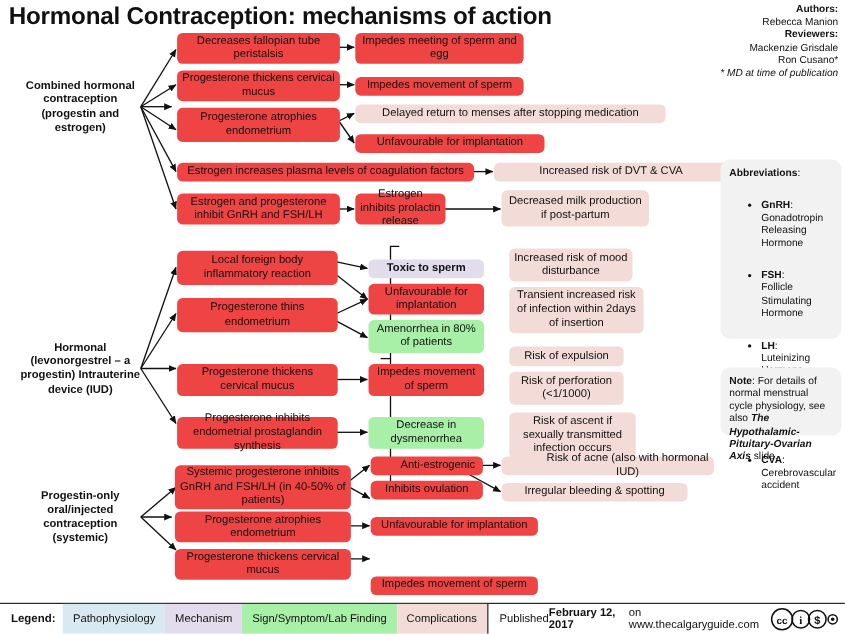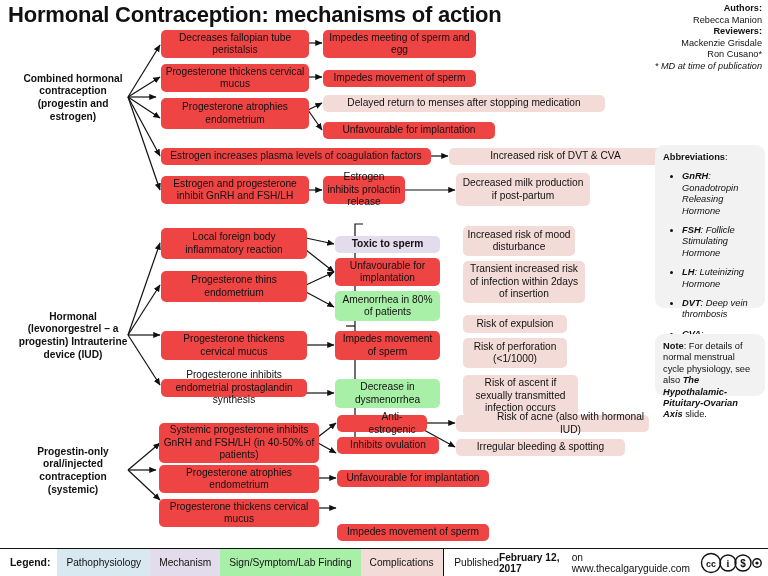--- a/index.html
+++ b/index.html
@@ -53,21 +53,21 @@
 
   .infobox{
     position:absolute;
     background:#f2f2f2;
     border-radius:9px;
     font-size:9.3px;line-height:11.4px;
     padding:7px 7px 7px 8px;
     box-sizing:border-box;
   }
   .infobox ul{margin:1px 0 0 0;padding-left:11px;}
-  .infobox li{margin:8px;padding:0;font-style:italic;}
+  .infobox li{margin:18px;padding:0;}
   .infobox b{font-weight:bold;}
   .infobox i{font-style:italic;font-weight:bold;}
 
   
   .footer{
     position:absolute;left:0;top:548px;width:768px;height:28px;
     border-top:1.6px solid #111;
     box-sizing:border-box;
     display:flex;align-items:stretch;
   }
@@ -189,31 +189,31 @@
   <div class="box mech" style="left:161px;top:228px;width:146px;height:31px;">Local foreign body inflammatory reaction</div>
   <div class="box sign" style="left:335px;top:236px;width:105px;height:17px; background:#e3dced;">Toxic to sperm</div>
 
   <div class="box mech" style="left:161px;top:271px;width:146px;height:31px;">Progesterone thins endometrium</div>
   <div class="box mech" style="left:335px;top:258px;width:105px;height:28px;">Unfavourable for implantation</div>
   <div class="box sign nb" style="left:335px;top:291px;width:105px;height:30px;">Amenorrhea in 80% of patients</div>
 
   <div class="box mech" style="left:161px;top:331px;width:146px;height:29px;">Progesterone thickens cervical mucus</div>
   <div class="box mech" style="left:335px;top:331px;width:105px;height:29px;">Impedes movement of sperm</div>
 
-  <div class="box mech" style="left:161px;top:379px;width:146px;height:18px;">Progesterone inhibits endometrial prostaglandin synthesis</div>
+  <div class="box mech" style="left:161px;top:379px;width:146px;height:29px;">Progesterone inhibits endometrial prostaglandin synthesis</div>
   <div class="box sign nb" style="left:335px;top:379px;width:105px;height:29px;">Decrease in dysmenorrhea</div>
 
   <div class="box comp" style="left:463px;top:226px;width:112px;height:30px;">Increased risk of mood disturbance</div>
   <div class="box comp" style="left:463px;top:261px;width:122px;height:42px;">Transient increased risk of infection within 2days of insertion</div>
   <div class="box comp" style="left:463px;top:315px;width:104px;height:18px;">Risk of expulsion</div>
   <div class="box comp" style="left:463px;top:338px;width:104px;height:30px;">Risk of perforation (&lt;1/1000)</div>
   <div class="box comp" style="left:463px;top:375px;width:115px;height:42px;">Risk of ascent if sexually transmitted infection occurs</div>
 
   <div class="box mech" style="left:159px;top:423px;width:160px;height:40px;">Systemic progesterone inhibits GnRH and FSH/LH (in 40-50% of patients)</div>
-  <div class="box mech" style="left:337px;top:415px;width:90px;height:17px;padding-left:24px;">Anti-estrogenic</div>
+  <div class="box mech" style="left:337px;top:415px;width:102px;height:17px;padding-left:24px;">Anti-estrogenic</div>
   <div class="box mech" style="left:337px;top:437px;width:102px;height:17px;">Inhibits ovulation</div>
   <div class="box comp" style="left:456px;top:415px;width:193px;height:17px;padding-left:40px;">Risk of acne (also with hormonal IUD)</div>
   <div class="box comp" style="left:456px;top:439px;width:169px;height:17px;">Irregular bleeding &amp; spotting</div>
 
   <div class="box mech" style="left:159px;top:465px;width:160px;height:28px;">Progesterone atrophies endometrium</div>
   <div class="box mech" style="left:337px;top:470px;width:152px;height:17px;">Unfavourable for implantation</div>
 
   <div class="box mech" style="left:159px;top:499px;width:160px;height:28px;">Progesterone thickens cervical mucus</div>
   <div class="box mech" style="left:337px;top:524px;width:152px;height:17px;">Impedes movement of sperm</div>
 

